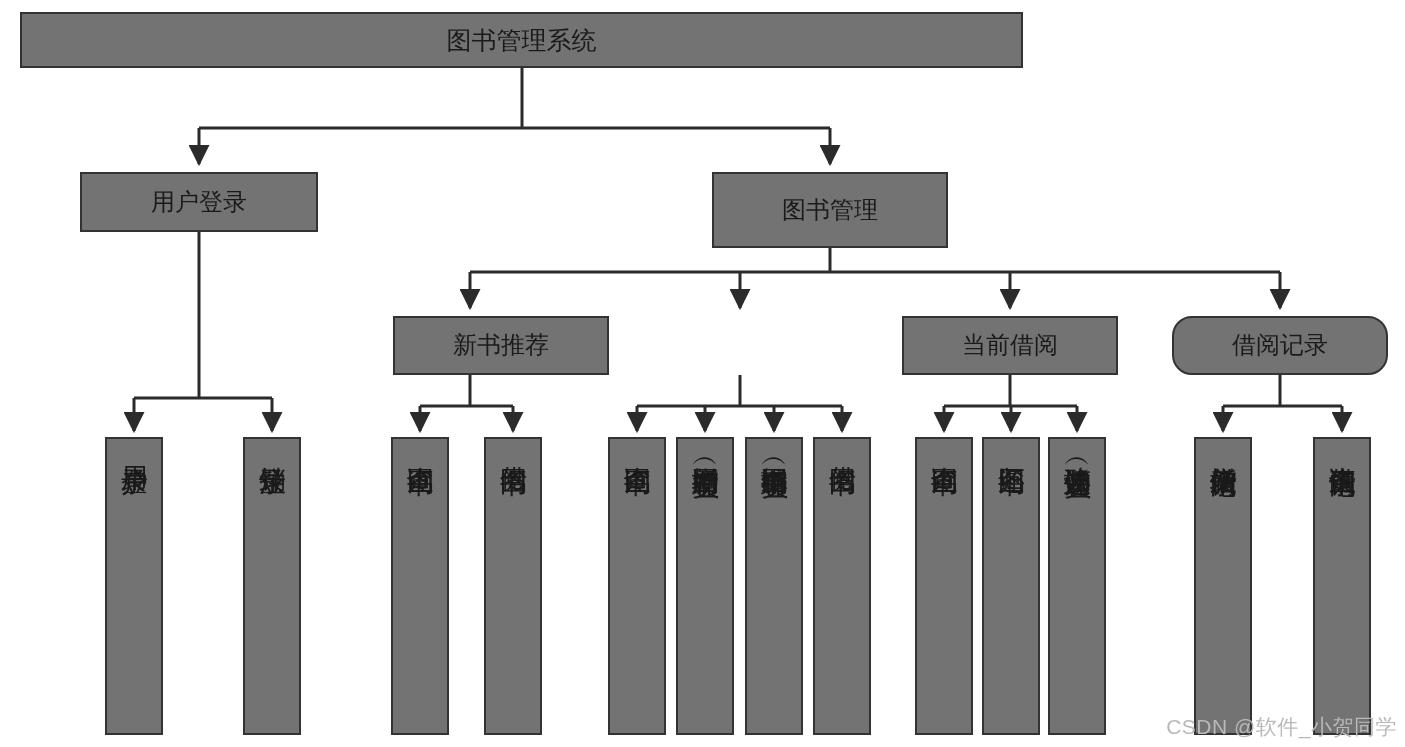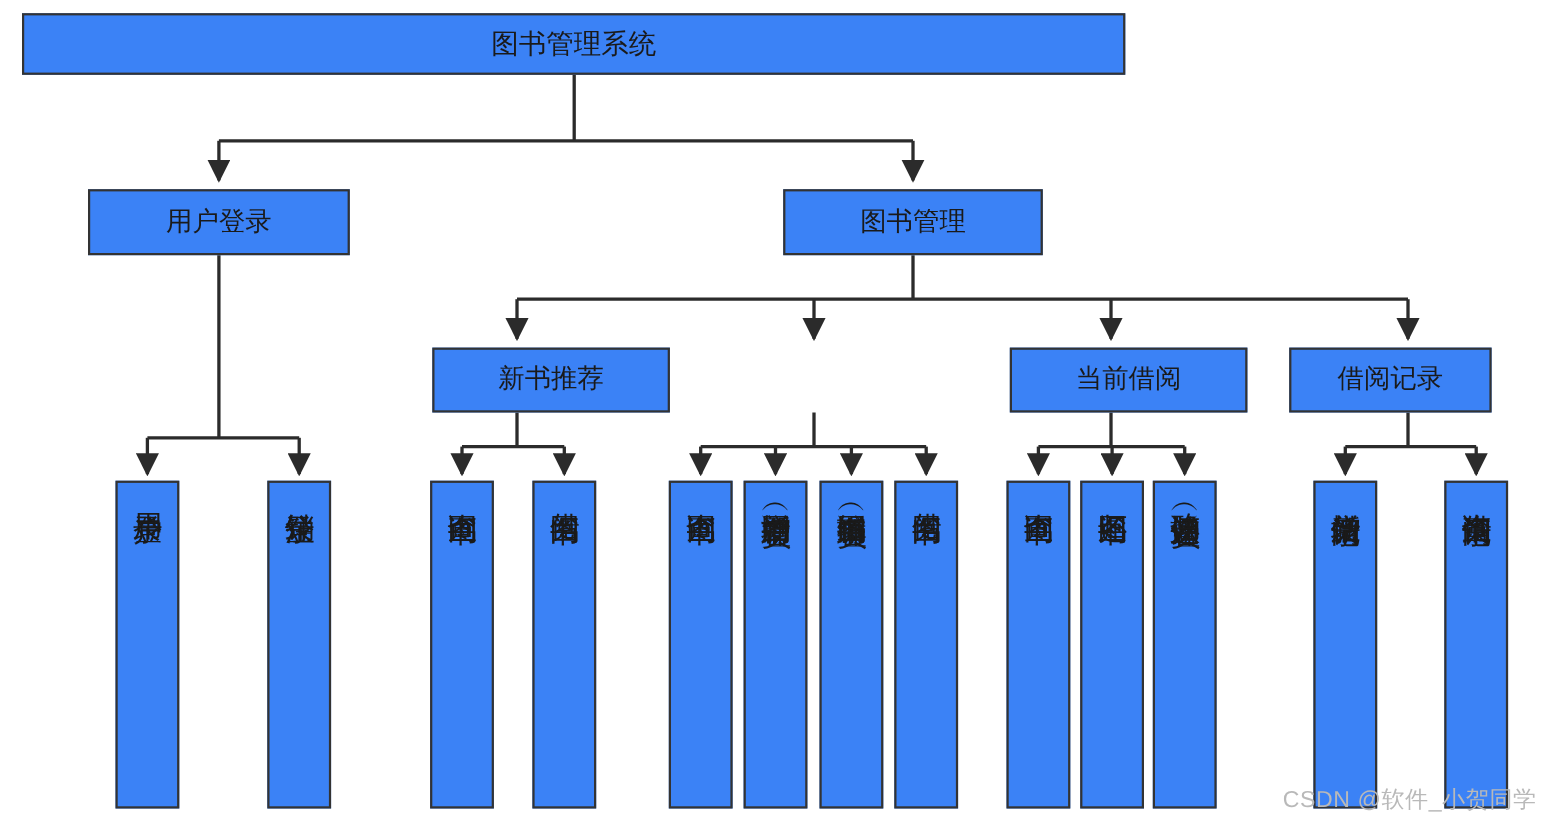--- a/index.html
+++ b/index.html
@@ -13,21 +13,21 @@
   #canvas {
     position: relative;
     width: 1405px;
     height: 747px;
     background: #ffffff;
     overflow: hidden;
   }
   .node {
     position: absolute;
     box-sizing: border-box;
-    background: #3b82f6;
+    background: #737373;
     border: 2px solid #333333;
     display: flex;
     align-items: center;
     justify-content: center;
     color: #1a1a1a;
   }
   .node .label {
     display: block;
     text-align: center;
     line-height: 1.12;
@@ -125,31 +125,31 @@
     </g>
   </svg>
 
   <div class="node h root" style="left:20px; top:12px; width:1003px; height:56px;">
     <span class="label">图书管理系统</span>
   </div>
 
   <div class="node h" style="left:80px; top:172px; width:238px; height:60px;">
     <span class="label">用户登录</span>
   </div>
-  <div class="node h" style="left:712px; top:172px; width:236px; height:60px;">
+  <div class="node h" style="left:712px; top:172px; width:236px; height:76px;">
     <span class="label">图书管理</span>
   </div>
 
   <div class="node h" style="left:362px; top:316px; width:216px; height:59px;margin-left:31px;">
     <span class="label">新书推荐</span>
   </div>
-  <div class="node h" style="left:902px; top:316px; width:216px; height:59px;margin-left:16px;">
+  <div class="node h" style="left:902px; top:316px; width:216px; height:59px;">
     <span class="label">当前借阅</span>
   </div>
-  <div class="node h" style="left:1172px; top:316px; width:184px; height:59px;">
+  <div class="node h" style="left:1172px; top:316px; width:216px; height:59px;border-radius:20px;">
     <span class="label">借阅记录</span>
   </div>
 
   <div class="node v" style="left:105px; top:437px; width:58px; height:298px;">
     <span class="label">用户登录</span>
   </div>
   <div class="node v" style="left:243px; top:437px; width:58px; height:298px;">
     <span class="label">注销登录</span>
   </div>
 

